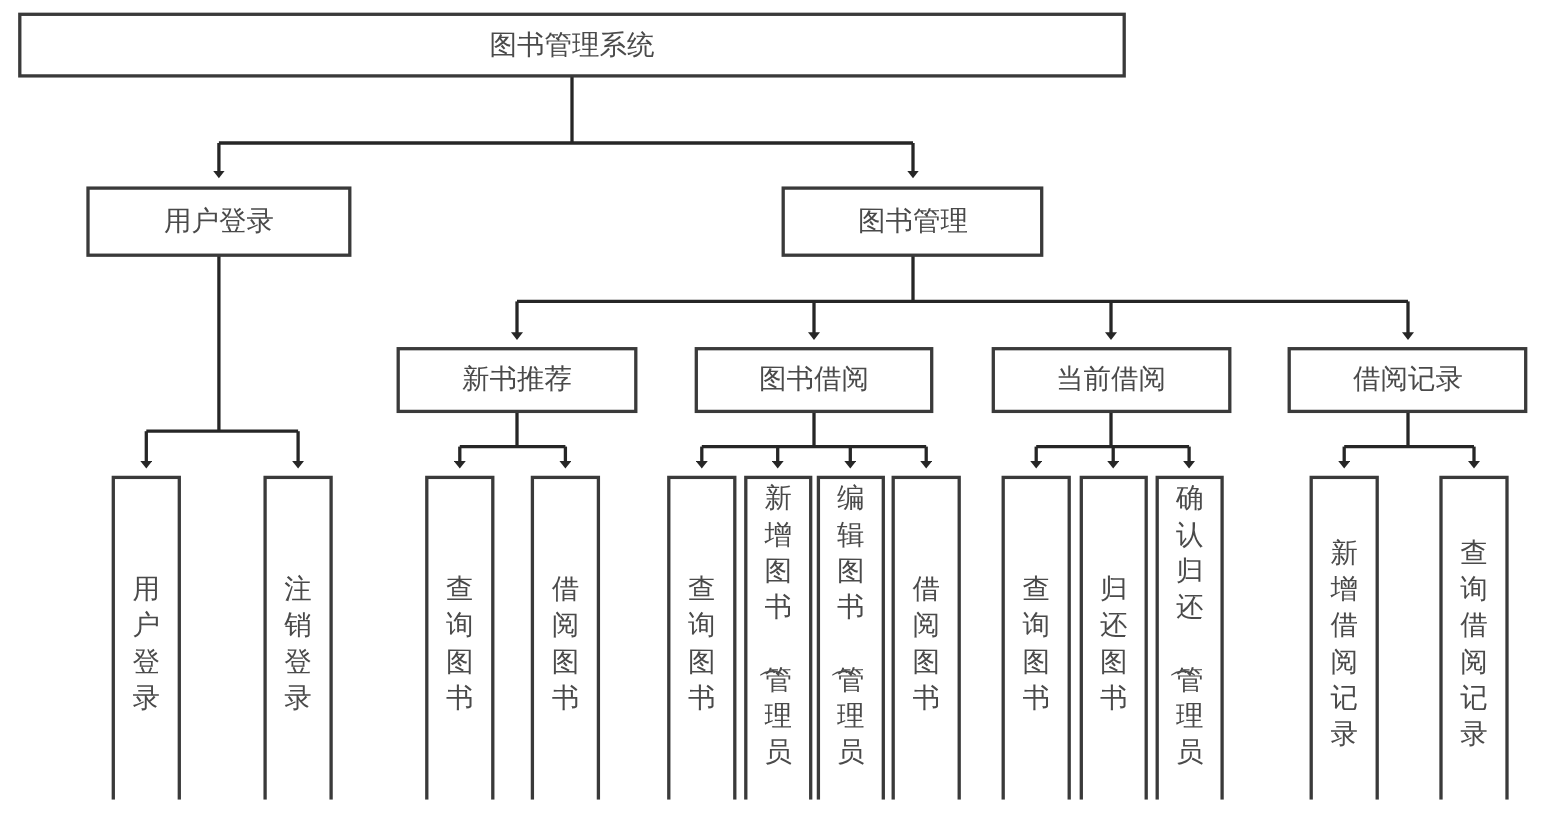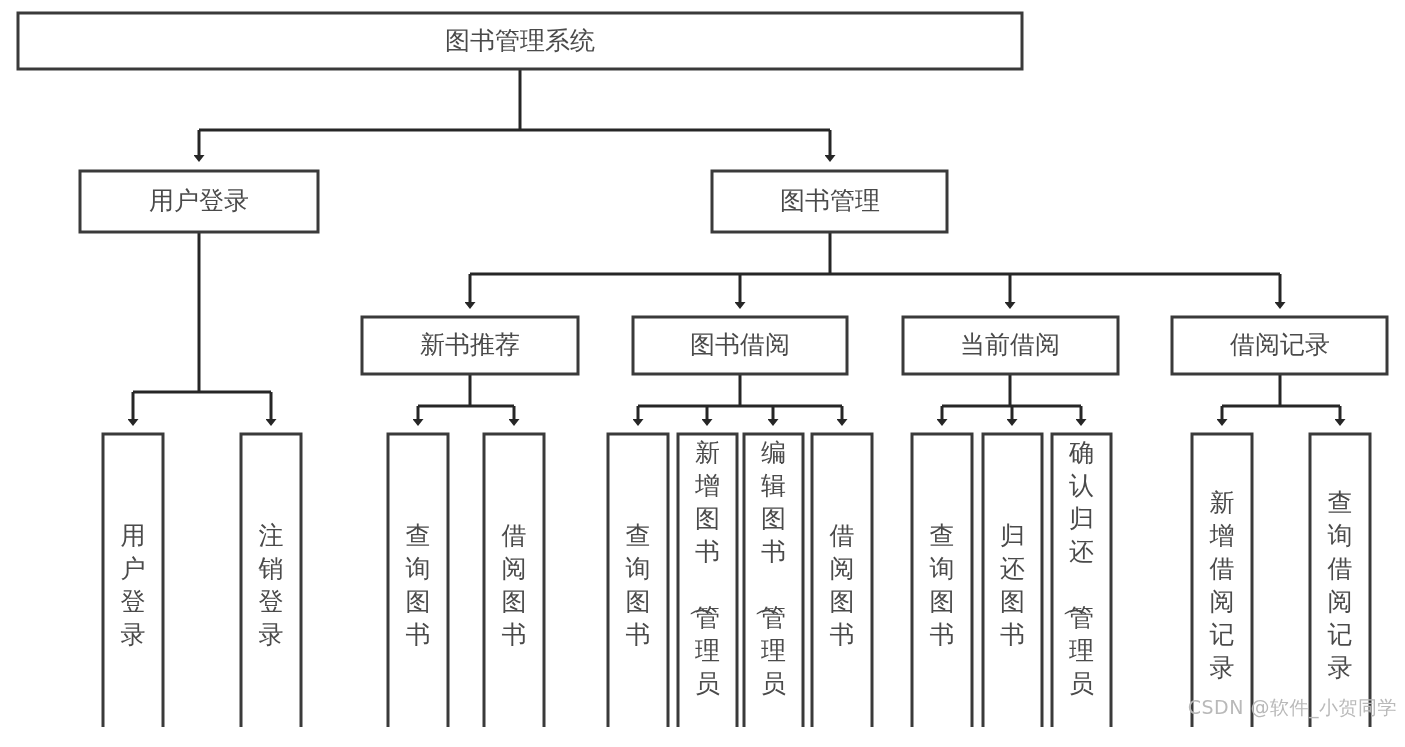--- a/index.html
+++ b/index.html
@@ -198,14 +198,13 @@
           <rect class="node-rect" x="1192" y="434" width="60" height="300"></rect>
           <text class="node-label-vertical" x="1222" y="510.74"><tspan x="1222" dy="0">新</tspan><tspan x="1222" dy="33">增</tspan><tspan x="1222" dy="33">借</tspan><tspan x="1222" dy="33">阅</tspan><tspan x="1222" dy="33">记</tspan><tspan x="1222" dy="33">录</tspan></text>
         </g>
         <g>
           <rect class="node-rect" x="1310" y="434" width="60" height="300"></rect>
           <text class="node-label-vertical" x="1340" y="510.74"><tspan x="1340" dy="0">查</tspan><tspan x="1340" dy="33">询</tspan><tspan x="1340" dy="33">借</tspan><tspan x="1340" dy="33">阅</tspan><tspan x="1340" dy="33">记</tspan><tspan x="1340" dy="33">录</tspan></text>
         </g>
       </g>
   </svg>
 
-  <div class="watermark">CSDN @软件_小贺同学</div>
 </div>
 
 </body></html>

